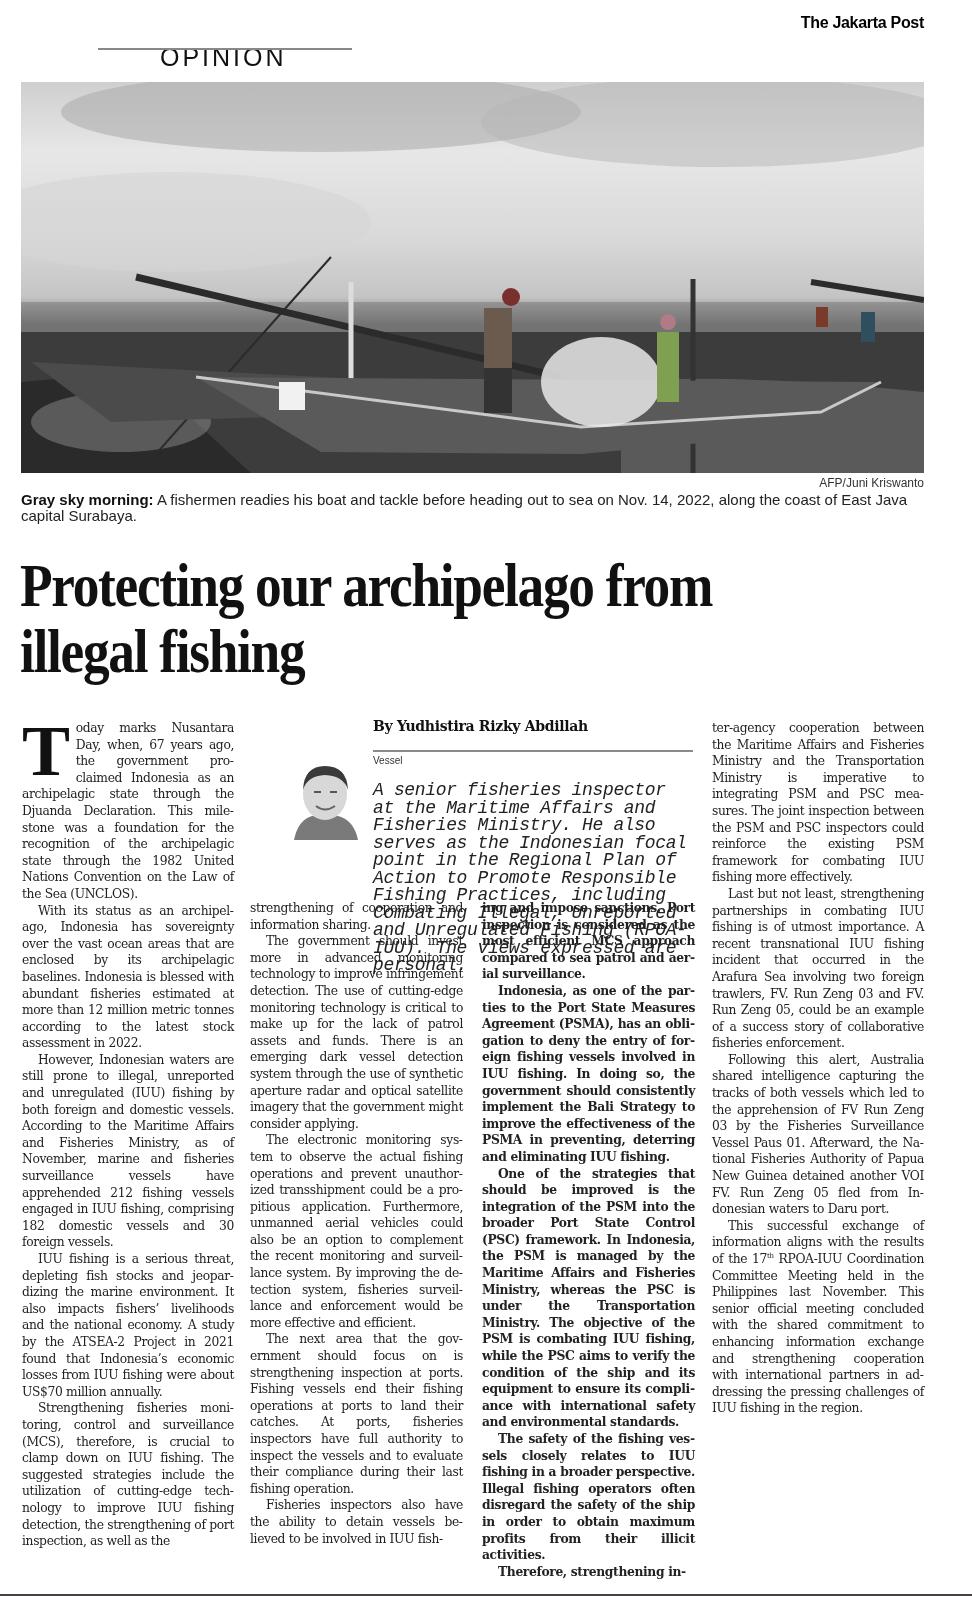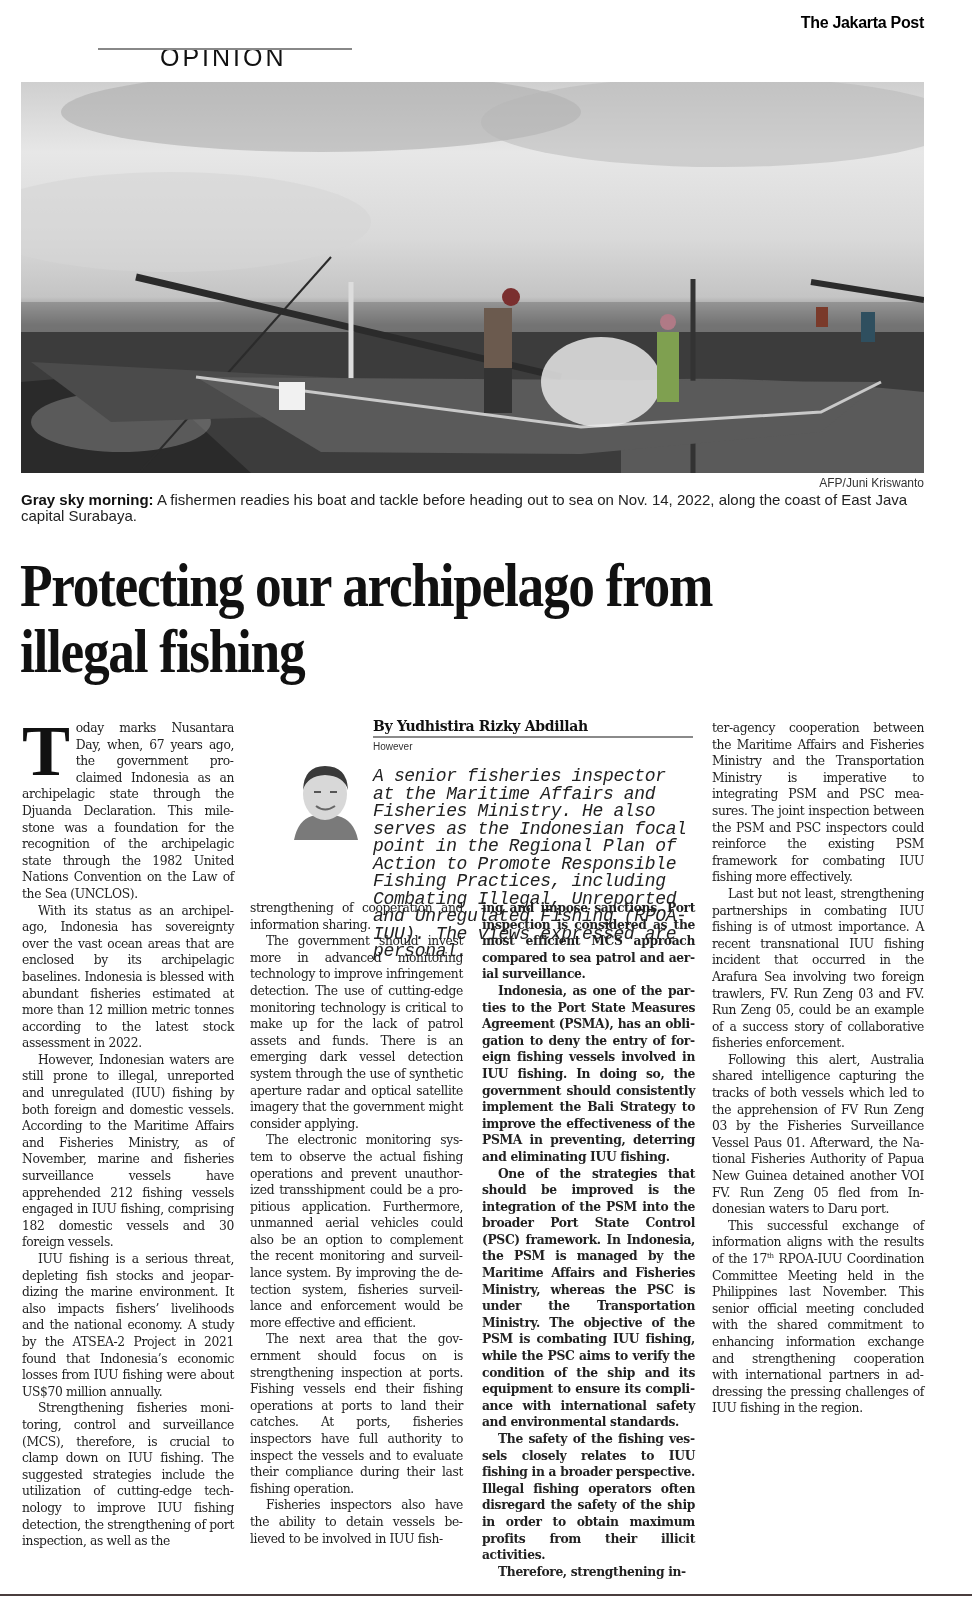--- a/index.html
+++ b/index.html
@@ -52,21 +52,21 @@
   .col4 { left: 712px; top: 720px; width: 212px; }
 
   .dropcap {
     float: left; font-family: "Liberation Serif", serif; font-weight: bold;
     font-size: 72px; line-height: 58px; margin: 2px 6px 0 0; color: #111;
   }
 
   .byline-block { position: absolute; left: 373px; top: 718px; width: 320px; }
   .byline {
     font-family: "DejaVu Serif", serif; font-weight: bold; font-size: 14px; color: #111;
-    padding-bottom: 2px; border-bottom: 2px solid #8a8a8a; letter-spacing: -0.3px;
+    padding-bottom: 16px; border-bottom: 2px solid #8a8a8a; letter-spacing: -0.3px;
   }
   .dateline { font-family: "Liberation Sans", sans-serif; font-size: 10px; color: #333; margin-top: 3px; }
   .bio {
     font-family: Liberation Mono, monospace; font-style: italic; font-size: 18px; line-height: 17.5px;
     color: #222; margin-top: 16px; letter-spacing: -0.35px;
   }
   .author-photo { position: absolute; left: 290px; top: 758px; width: 70px; height: 82px; }
 
   .bottom-rule { position: absolute; left: 0; top: 1594px; width: 972px; height: 2px; background: #4a3e3e; }
   sup { font-size: 7px; line-height: 0; }
@@ -134,21 +134,21 @@
   <svg viewBox="0 0 70 82" width="70" height="82">
     <path d="M4 82 Q8 62 22 58 L48 58 Q64 62 68 82 Z" fill="#7a7a7a"></path>
     <ellipse cx="35" cy="36" rx="22" ry="26" fill="#d8d8d8"></ellipse>
     <path d="M13 32 Q14 8 35 8 Q57 8 58 32 Q54 18 35 17 Q17 18 13 32 Z" fill="#3a3a3a"></path>
     <path d="M24 34 L31 34 M40 34 L47 34" stroke="#555" stroke-width="2"></path>
     <path d="M26 48 Q35 55 45 48" stroke="#666" stroke-width="2" fill="none"></path>
   </svg>
 </div>
 <div class="byline-block">
   <div class="byline">By Yudhistira Rizky Abdillah</div>
-  <div class="dateline">However</div>
+  <div class="dateline">Vessel</div>
   <div class="bio">A senior fisheries inspector at the Maritime Affairs and Fisheries Ministry. He also serves as the Indonesian focal point in the Regional Plan of Action to Promote Responsible Fishing Practices, including Combating Illegal, Unreported and Unregulated Fishing (RPOA-IUU). The views expressed are personal.</div>
 </div>
 
 <div class="col col2">
   <p class="first">strengthening of cooperation and information sharing.</p>
   <p>The government should invest more in advanced monitoring technology to improve infringe­ment detection. The use of cut­ting-edge monitoring technology is critical to make up for the lack of patrol assets and funds. There is an emerging dark vessel detection system through the use of syn­thetic aperture radar and optical satellite imagery that the govern­ment might consider applying.</p>
   <p>The electronic monitoring sys­tem to observe the actual fishing operations and prevent unauthor­ized transshipment could be a pro­pitious application. Furthermore, unmanned aerial vehicles could also be an option to complement the recent monitoring and surveil­lance system. By improving the de­tection system, fisheries surveil­lance and enforcement would be more effective and efficient.</p>
   <p>The next area that the gov­ernment should focus on is strengthening inspection at ports. Fishing vessels end their fishing operations at ports to land their catches. At ports, fish­eries inspectors have full author­ity to inspect the vessels and to evaluate their compliance during their last fishing operation.</p>
   <p>Fisheries inspectors also have the ability to detain vessels be­lieved to be involved in IUU fish-</p>
 </div>

